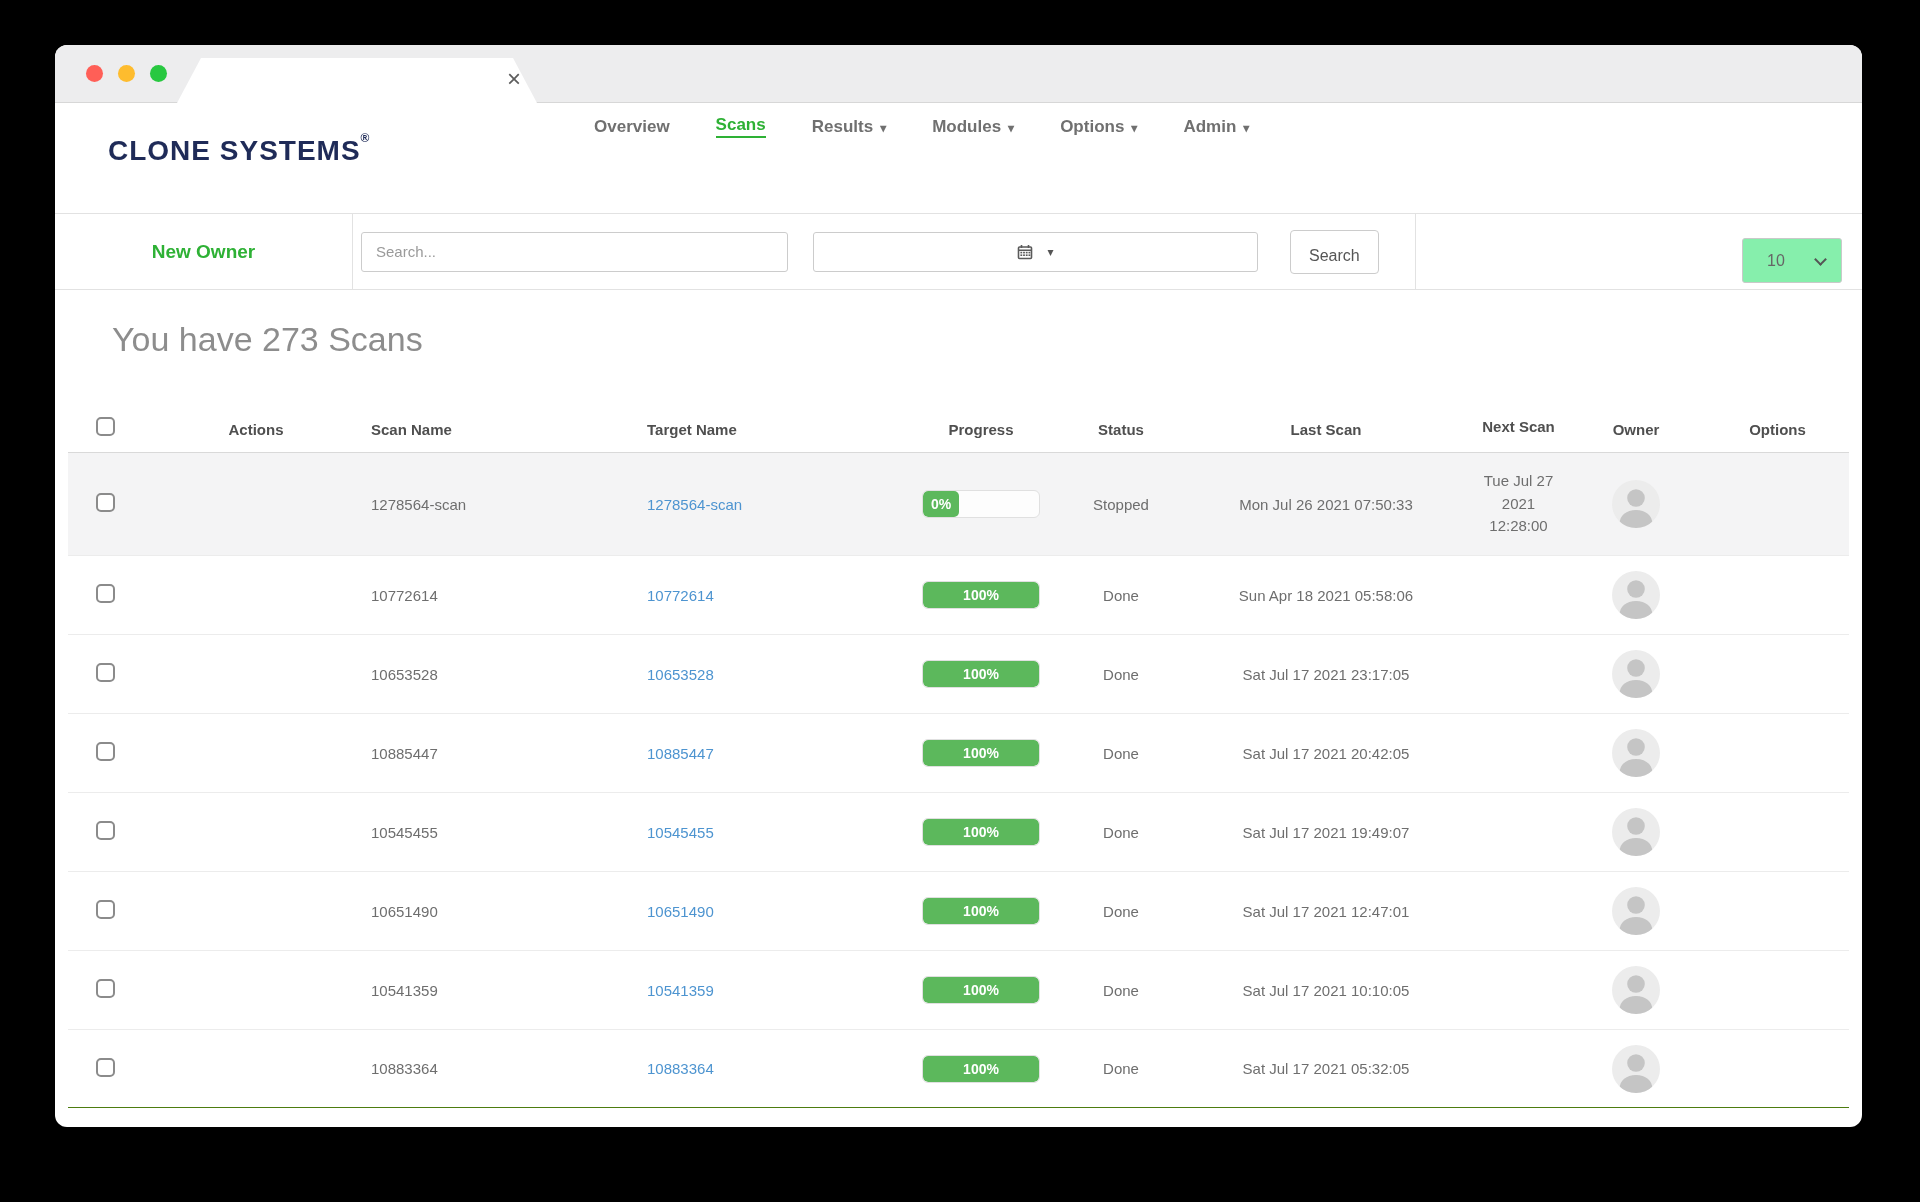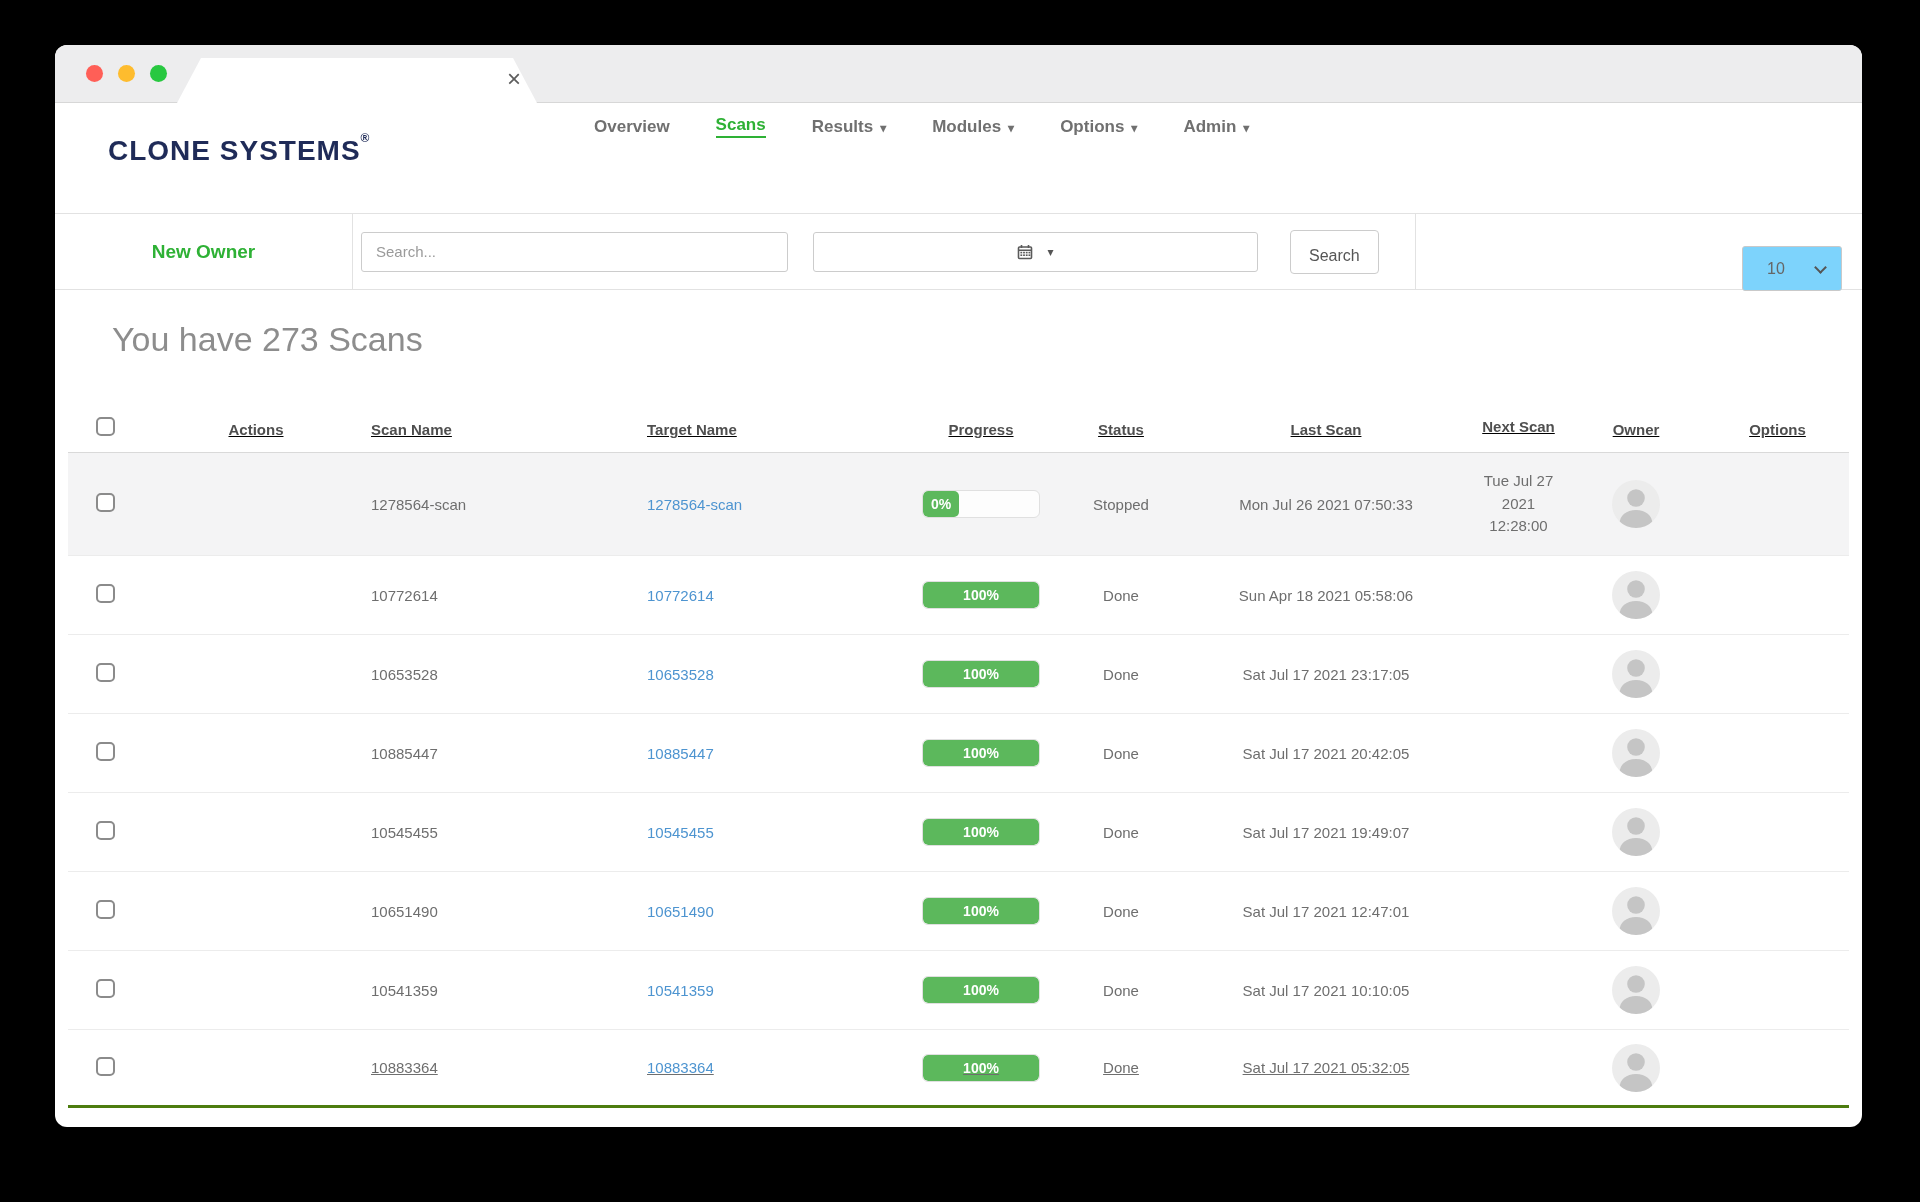--- a/index.html
+++ b/index.html
@@ -46,44 +46,44 @@
   .newscan { font-size:19px; font-weight:bold; color:#2eb135; cursor:pointer; }
   .search-input { margin-left:8px; width:427px; height:40px; border:1px solid #ccc; border-radius:3px;
                   padding:0 14px; font-size:15px; color:#0c4a6e; outline:none; font-family:inherit; }
   .search-input::placeholder { color:#9a9a9a; }
   .date-box { margin-left:25px; width:445px; height:40px; border:1px solid #ccc; border-radius:3px;
               display:flex; align-items:center; justify-content:center; gap:14px; background:#fff; }
   .date-box .caret { font-size:12px; color:#555; }
   .search-btn { margin-left:32px; height:44px; padding:16px 18px; background:#fff; border:1px solid #ccc;
                 border-radius:4px; font-size:16px; color:#555; font-family:inherit; }
   .toolbar-divider { position:absolute; left:1360px; top:0; bottom:0; width:1px; background:#e2e2e2; }
-  .pagesize { position:absolute; right:20px; top:32px; width:100px; height:45px; border:1px solid #c9c9c9;
-              border-radius:3px; background:#7dd3fc; display:flex; align-items:center; }
+  .pagesize { position:absolute; right:20px; top:24px; width:100px; height:45px; border:1px solid #c9c9c9;
+              border-radius:3px; background:#86efac; display:flex; align-items:center; }
   .pagesize .val { font-size:16px; color:#666; margin-left:24px; }
   .pagesize .chev { position:absolute; right:16px; top:16px; width:9px; height:9px;
                     border-right:2px solid #555; border-bottom:2px solid #555; transform:rotate(45deg); }
 
   
   .heading { margin:30px 0 0 57px; font-size:34px; color:#8d8d8d; }
 
   .scans-table { margin:26px 13px 0 13px; }
   .trow, .thead { display:grid;
     grid-template-columns:73px 230px 270px 260px 160px 120px 290px 95px 140px 1fr;
     align-items:center; }
-  .thead { height:68px; align-items:end; padding-bottom:14px; border-bottom:1px solid #d9d9d9;text-decoration:underline; }
+  .thead { height:68px; align-items:end; padding-bottom:14px; border-bottom:1px solid #d9d9d9; }
   .thead .hcell { font-size:15px; font-weight:bold; color:#4f4f4f; }
   .c-center { text-align:center; }
   .c-left { text-align:left; }
   .col-target { padding-left:6px; }
   .col-next { line-height:1.5; }
 
   .trow { height:79px; border-top:1px solid #ececec; font-size:15px; color:#6e6e6e; }
   .trow:first-child { height:102px; border-top:none; }
   .trow.highlight { background:#f4f4f5; }
-  .trow:last-child { border-bottom:3px solid #4d7c0f;text-decoration:underline; }
+  .trow:last-child { border-bottom:1px solid #4d7c0f; }
 
   .checkbox { display:inline-block; width:19px; height:19px; border:2px solid #8b8b8b;
               border-radius:5px; background:#fff; margin-left:28px; }
   .thead .checkbox { margin-bottom:-2px; }
 
   .link { color:#4d94d0; text-decoration:none; }
 
   .progress-wrap { display:flex; justify-content:center; }
   .progress-track { width:118px; height:28px; border:1px solid #e0e0e0; border-radius:6px;
                     background:#fdfdfd; overflow:hidden; }

